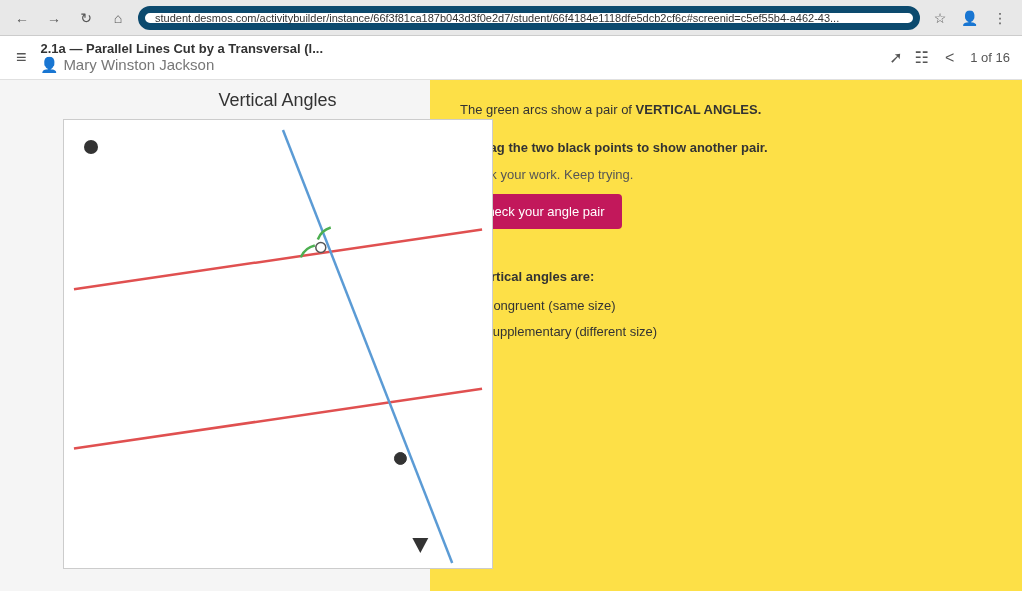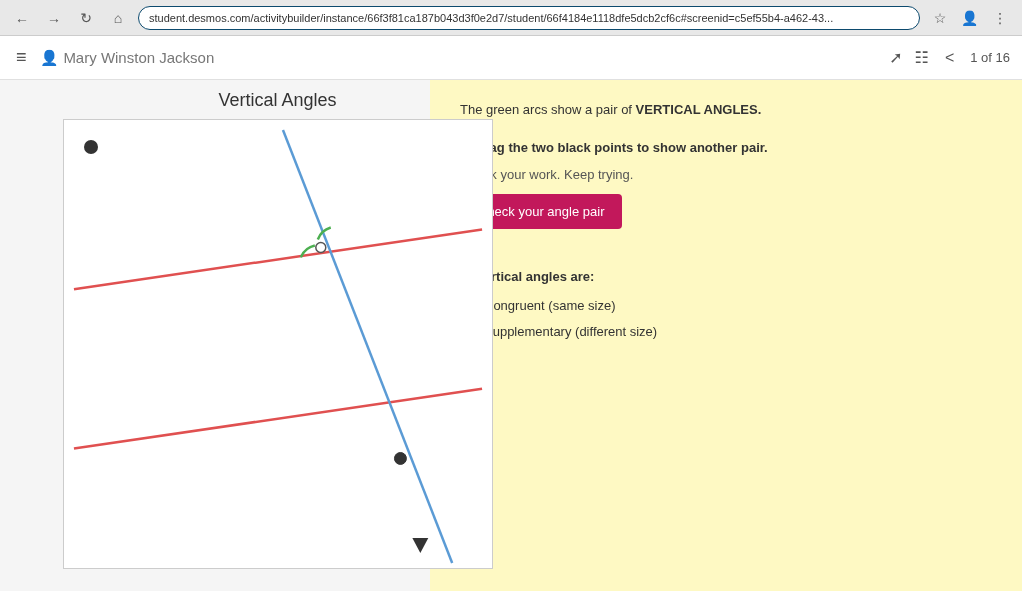--- a/index.html
+++ b/index.html
@@ -22,21 +22,21 @@
       background: transparent;
       cursor: pointer;
       display: flex; align-items: center; justify-content: center;
       color: #555;
       font-size: 14px;
     }
     .url-bar {
       flex: 1;
       height: 24px;
       background: white;
-      border: 1px solid #0c4a6e;
+      border: 7px solid #0c4a6e;
       border-radius: 12px;
       padding: 0 10px;
       font-size: 11px;
       color: #333;
       display: flex; align-items: center;
     }
     .browser-icons {
       display: flex; gap: 6px; align-items: center;
     }
     .browser-icon-btn {
@@ -126,21 +126,21 @@
     .graph-svg {
       position: absolute;
       top: 0; left: 0;
       width: 100%; height: 100%;
     }
 
     
     .right-panel {
       flex: 1;
       padding: 20px 30px;
-      background: #fef9c3;
+      background: #fde047;
     }
 
     .description-text {
       font-size: 13px;
       color: #333;
       margin-bottom: 20px;
       line-height: 1.5;
     }
     .description-text strong { font-weight: bold; }
 
@@ -211,20 +211,21 @@
   <div class="browser-icons">
     <button class="browser-icon-btn">☆</button>
     <button class="browser-icon-btn">👤</button>
     <button class="browser-icon-btn">⋮</button>
   </div>
 </div>
 
 <div class="app-header">
   <button class="hamburger">≡</button>
   <div class="header-title">
+    <div class="main-title">2.1a — Parallel Lines Cut by a Transversal (l...</div>
     <div class="sub-title">
       <span>👤</span>
       <span>Mary Winston Jackson</span>
     </div>
   </div>
   <div class="header-right">
     <button class="header-icon-btn">➚</button>
     <button class="header-icon-btn">☷</button>
     <button class="nav-arrow">&lt;</button>
     <span class="page-indicator">1 of 16</span>

